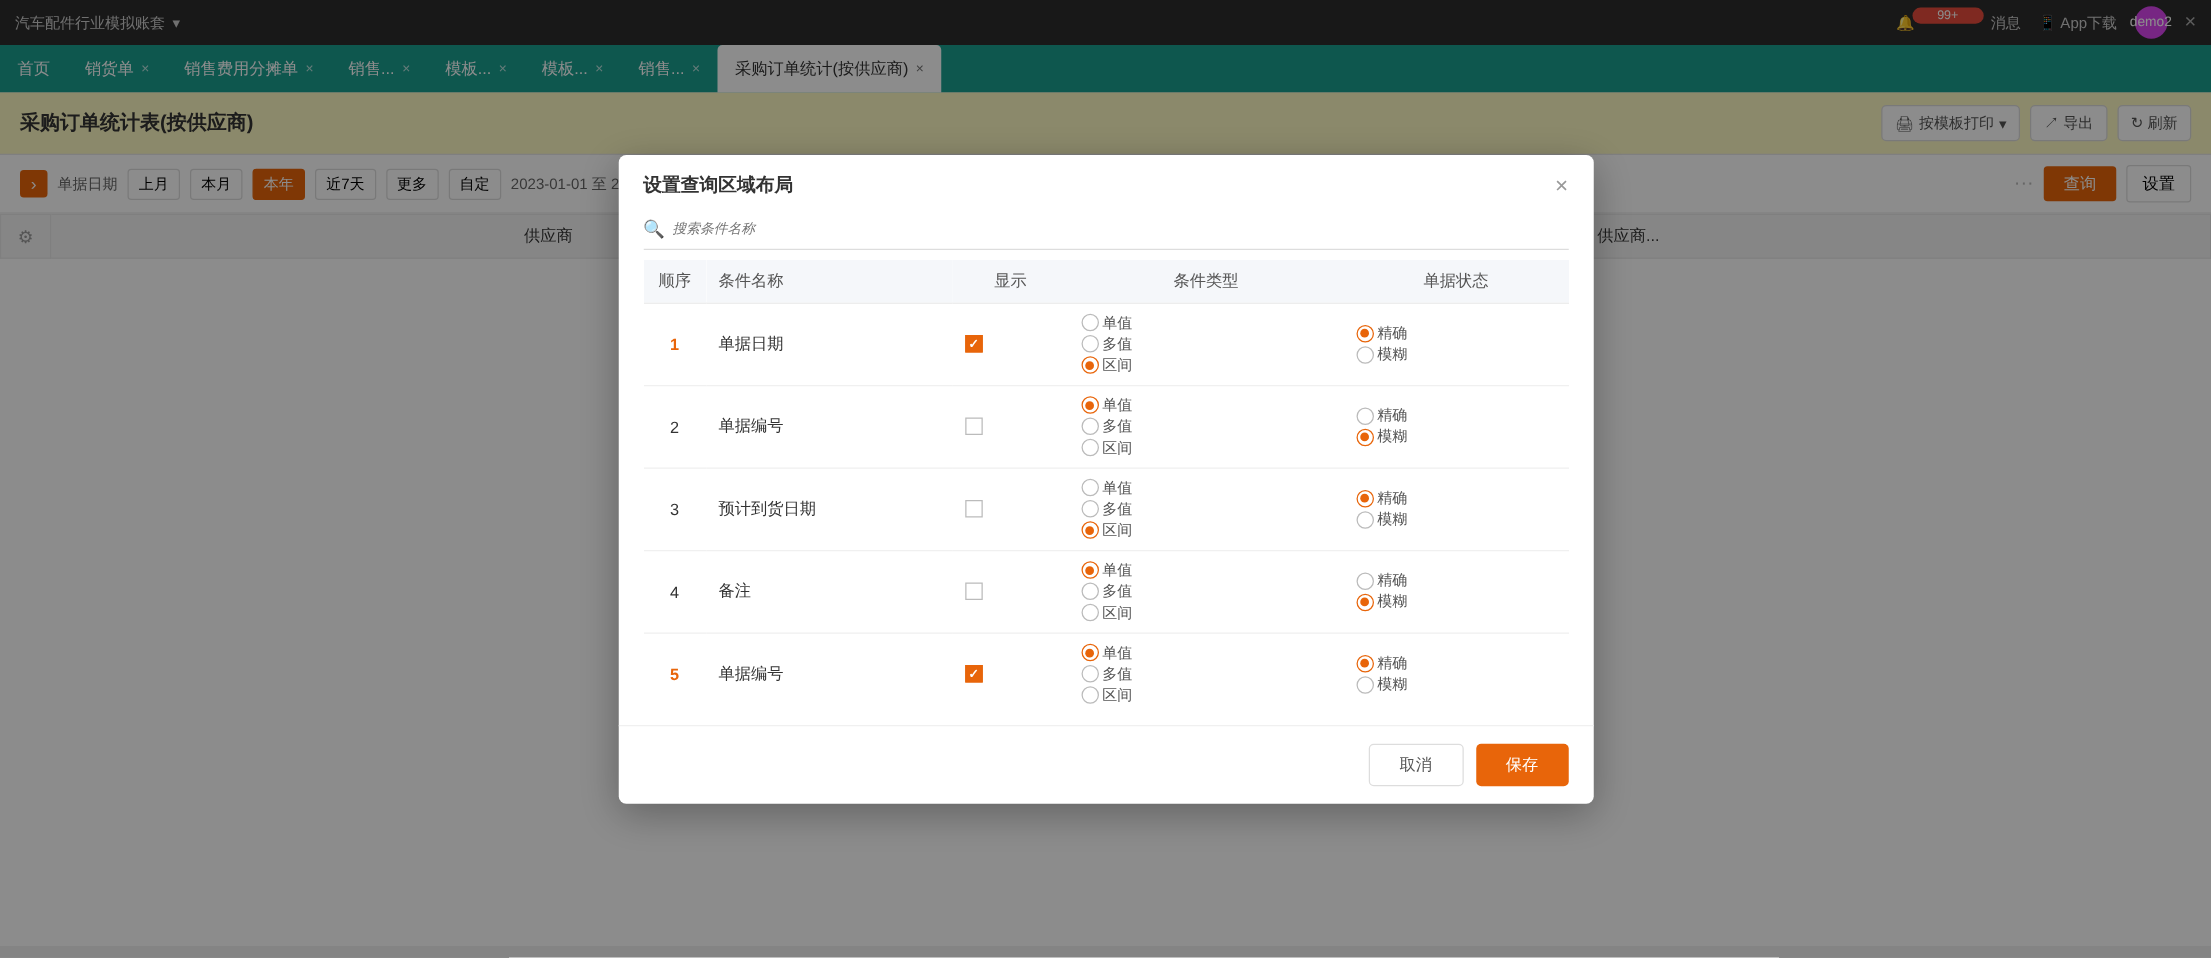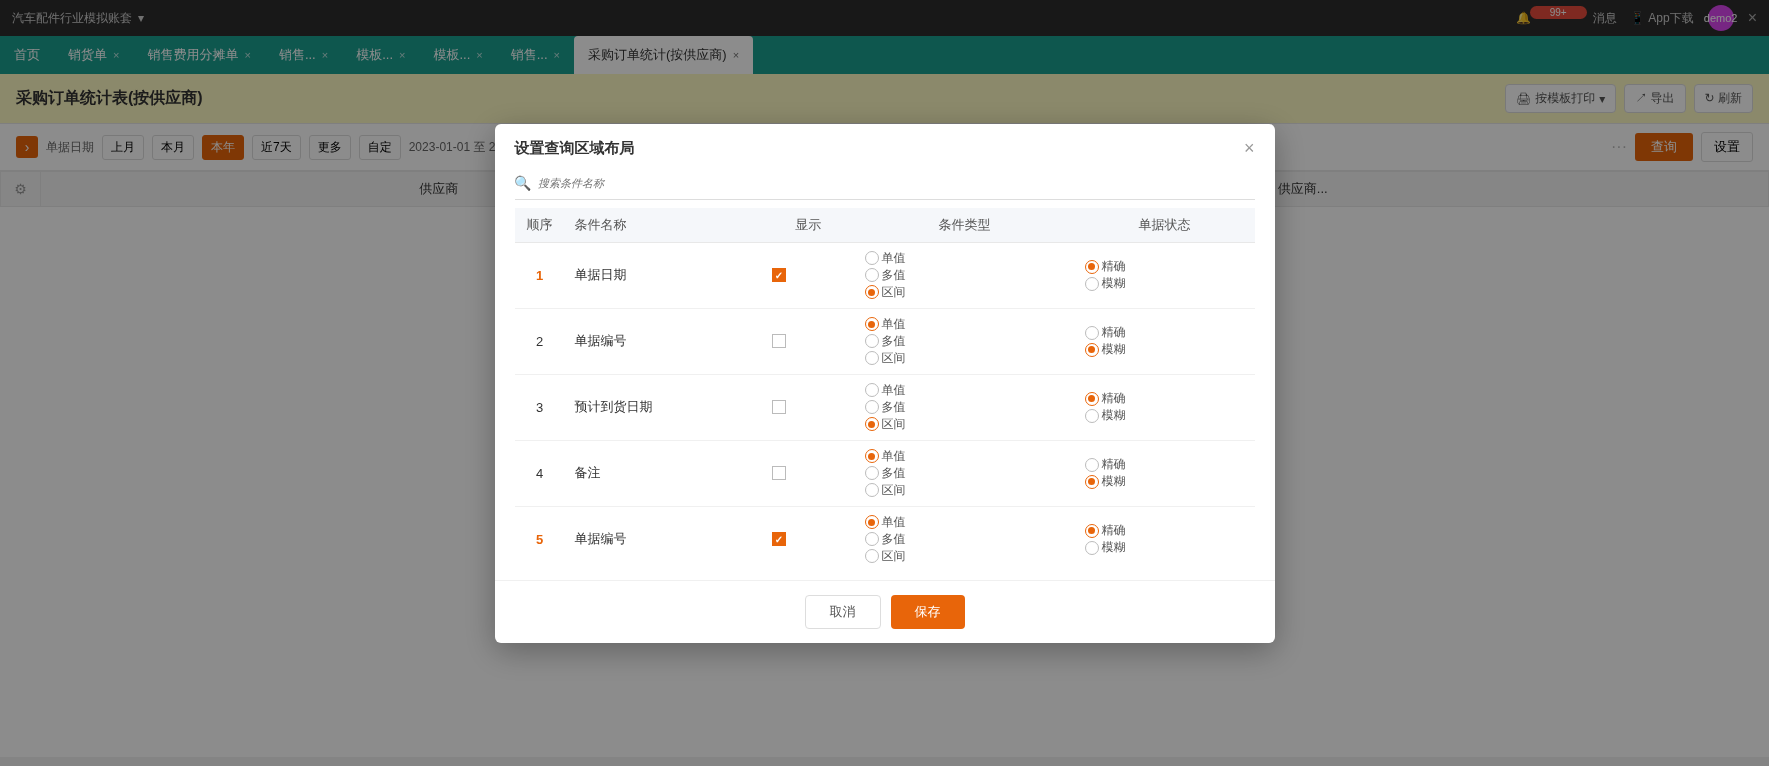--- a/index.html
+++ b/index.html
@@ -206,21 +206,21 @@
     .cb {
       width: 14px; height: 14px; border: 1.5px solid #bbb; background: white;
       display: flex; align-items: center; justify-content: center; cursor: pointer;
     }
     .cb.checked { background: #e8650a; border-color: #e8650a; }
     .cb.checked::after { content: '✓'; color: white; font-size: 10px; font-weight: bold; }
 
     
     .dialog-footer {
       display: flex;
-      justify-content: center;
+      justify-content: flex-end;
       padding: 14px 20px;
       gap: 10px;
       border-top: 1px solid #f0f0f0;
     }
     .btn-cancel {
       padding: 7px 24px;
       border: 1px solid #ddd;
       background: white;
       border-radius: 4px;
       cursor: pointer;

